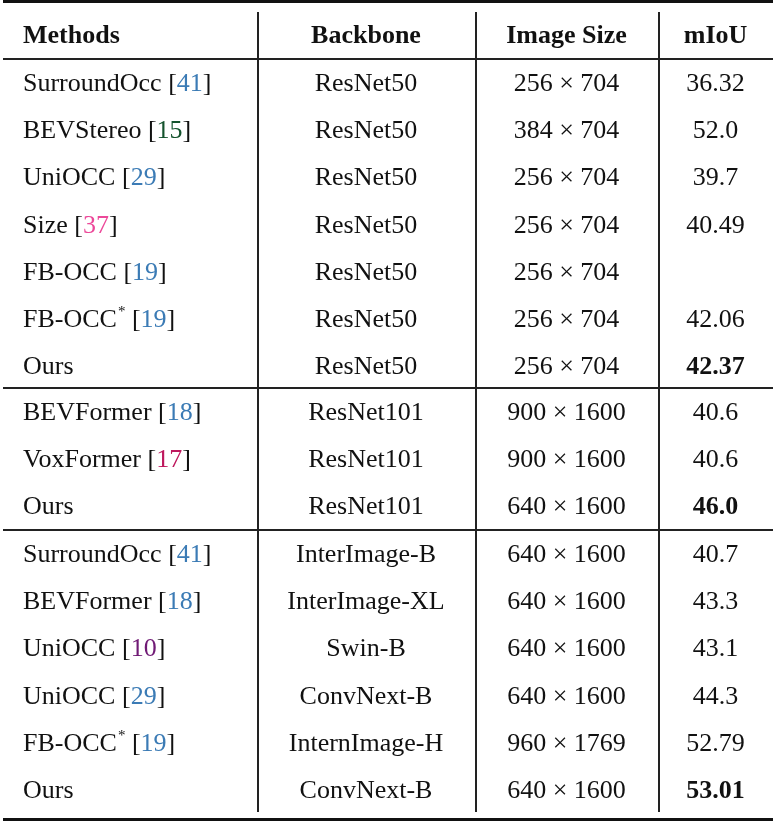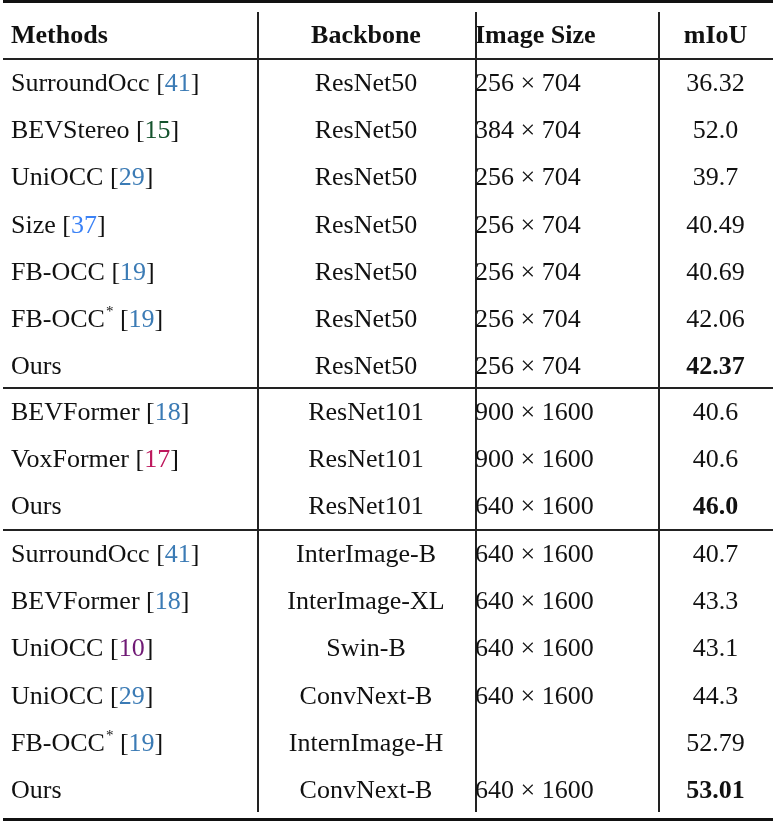--- a/index.html
+++ b/index.html
@@ -5,23 +5,23 @@
   html, body { margin: 0; padding: 0; background: #ffffff; }
   body { width: 773px; height: 825px; position: relative; overflow: hidden;
          font-family: "Liberation Serif", "DejaVu Serif", serif; color: #111; }
   .tbl { position: absolute; left: 3px; top: 0; width: 770px; }
   .rule-top { position: absolute; left: 0; top: 0; width: 770px; height: 3px; background: #111; }
   .rule-bottom { position: absolute; left: 0; top: 818px; width: 770px; height: 3px; background: #111; }
   .rule-mid { position: absolute; left: 0; width: 770px; height: 1.5px; background: #222; }
   .vline { position: absolute; width: 1.5px; background: #222; top: 12px; height: 800px; }
   .row { position: absolute; left: 0; width: 770px; height: 47px; }
   .cell { position: absolute; top: 0; height: 47px; line-height: 47px; font-size: 26px; white-space: nowrap; }
-  .c0 { left: 8px; text-align: center; }
+  .c0 { left: 20px; text-align: center; }
   .c1 { left: 254px; width: 218px; text-align: center; }
-  .c2 { left: 472px; width: 183px; text-align: left; font-family: Liberation Serif, serif; }
+  .c2 { left: 472px; width: 183px; text-align: center; font-family: Liberation Serif, serif; }
   .c3 { left: 655px; width: 115px; text-align: center; }
   .hdr .cell { font-weight: bold; font-size: 26px; }
   .cite { color: #3b7bb5; }
   .bold { font-weight: bold; }
   sup.star { font-size: 15px; vertical-align: 0; position: relative; top: -11px; margin-left: 1px; }
 </style>
 </head>
 <body>
 
 <div class="tbl" id="tbl">
@@ -51,30 +51,29 @@
         <div class="cell c2">384 × 704</div>
         <div class="cell c3">52.0</div>
       </div>
       <div class="row" style="top: 153.4px;">
         <div class="cell c0"><span>UniOCC</span><span> [</span><span class="cite" style="color: rgb(59, 123, 181);">29</span><span>]</span></div>
         <div class="cell c1">ResNet50</div>
         <div class="cell c2">256 × 704</div>
         <div class="cell c3">39.7</div>
       </div>
       <div class="row" style="top: 200.6px;">
-        <div class="cell c0"><span>Size</span><span> [</span><span class="cite" style="color: #3b82f6; margin-top: 13px;">37</span><span>]</span></div>
+        <div class="cell c0"><span>Size</span><span> [</span><span class="cite" style="color: #ec4899; margin-top: 13px;">37</span><span>]</span></div>
         <div class="cell c1">ResNet50</div>
         <div class="cell c2">256 × 704</div>
         <div class="cell c3">40.49</div>
       </div>
       <div class="row" style="top: 247.8px;">
         <div class="cell c0"><span>FB-OCC</span><span> [</span><span class="cite" style="color: rgb(59, 123, 181);">19</span><span>]</span></div>
         <div class="cell c1">ResNet50</div>
         <div class="cell c2">256 × 704</div>
-        <div class="cell c3">40.69</div>
       </div>
       <div class="row" style="top: 295px;">
         <div class="cell c0"><span>FB-OCC</span><sup class="star">*</sup><span> [</span><span class="cite" style="color: rgb(59, 123, 181);">19</span><span>]</span></div>
         <div class="cell c1">ResNet50</div>
         <div class="cell c2">256 × 704</div>
         <div class="cell c3">42.06</div>
       </div>
       <div class="row" style="top: 342.2px;">
         <div class="cell c0"><span>Ours</span></div>
         <div class="cell c1">ResNet50</div>
@@ -119,20 +118,21 @@
       </div>
       <div class="row" style="top: 671.6px;">
         <div class="cell c0"><span>UniOCC</span><span> [</span><span class="cite" style="color: rgb(59, 123, 181);">29</span><span>]</span></div>
         <div class="cell c1">ConvNext-B</div>
         <div class="cell c2">640 × 1600</div>
         <div class="cell c3">44.3</div>
       </div>
       <div class="row" style="top: 718.8px;">
         <div class="cell c0"><span>FB-OCC</span><sup class="star">*</sup><span> [</span><span class="cite" style="color: rgb(59, 123, 181);">19</span><span>]</span></div>
         <div class="cell c1">InternImage-H</div>
+        <div class="cell c2">960 × 1769</div>
         <div class="cell c3">52.79</div>
       </div>
       <div class="row" style="top: 766px;">
         <div class="cell c0"><span>Ours</span></div>
         <div class="cell c1">ConvNext-B</div>
         <div class="cell c2">640 × 1600</div>
         <div class="cell c3 bold">53.01</div>
       </div>
     </div>
   <div class="rule-bottom"></div>

